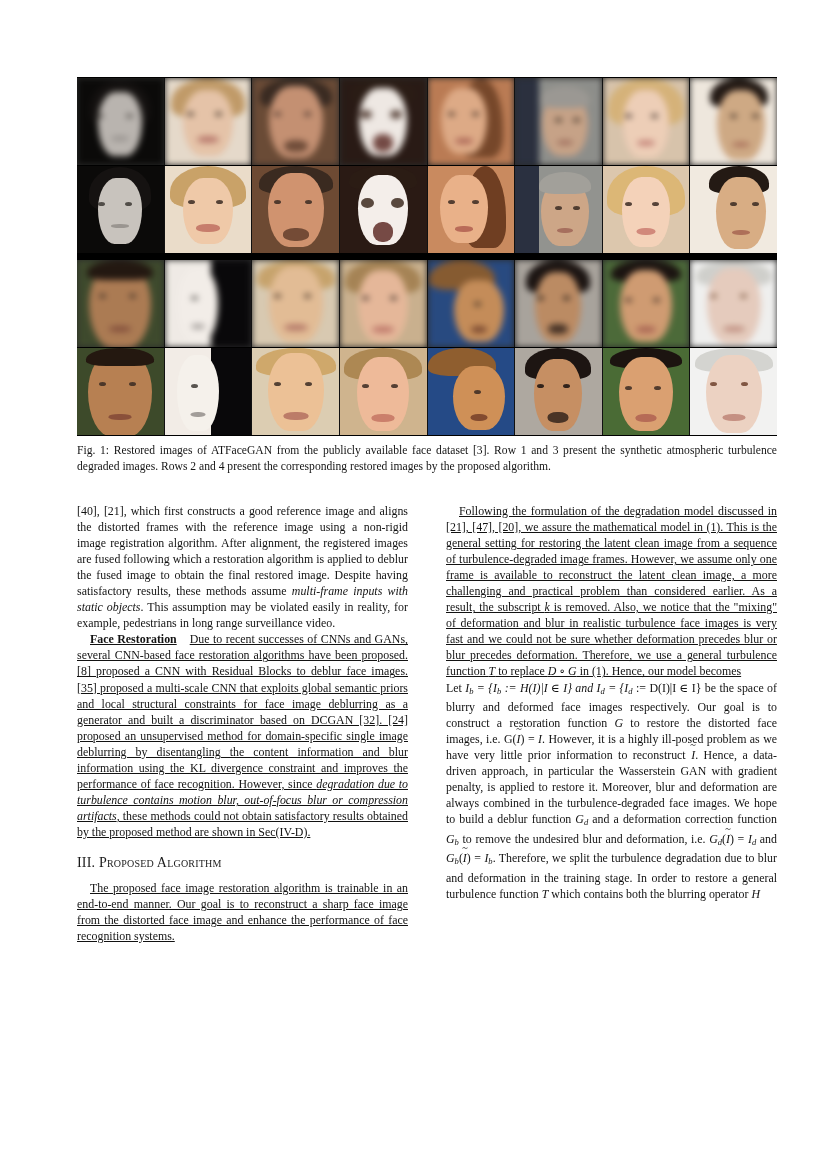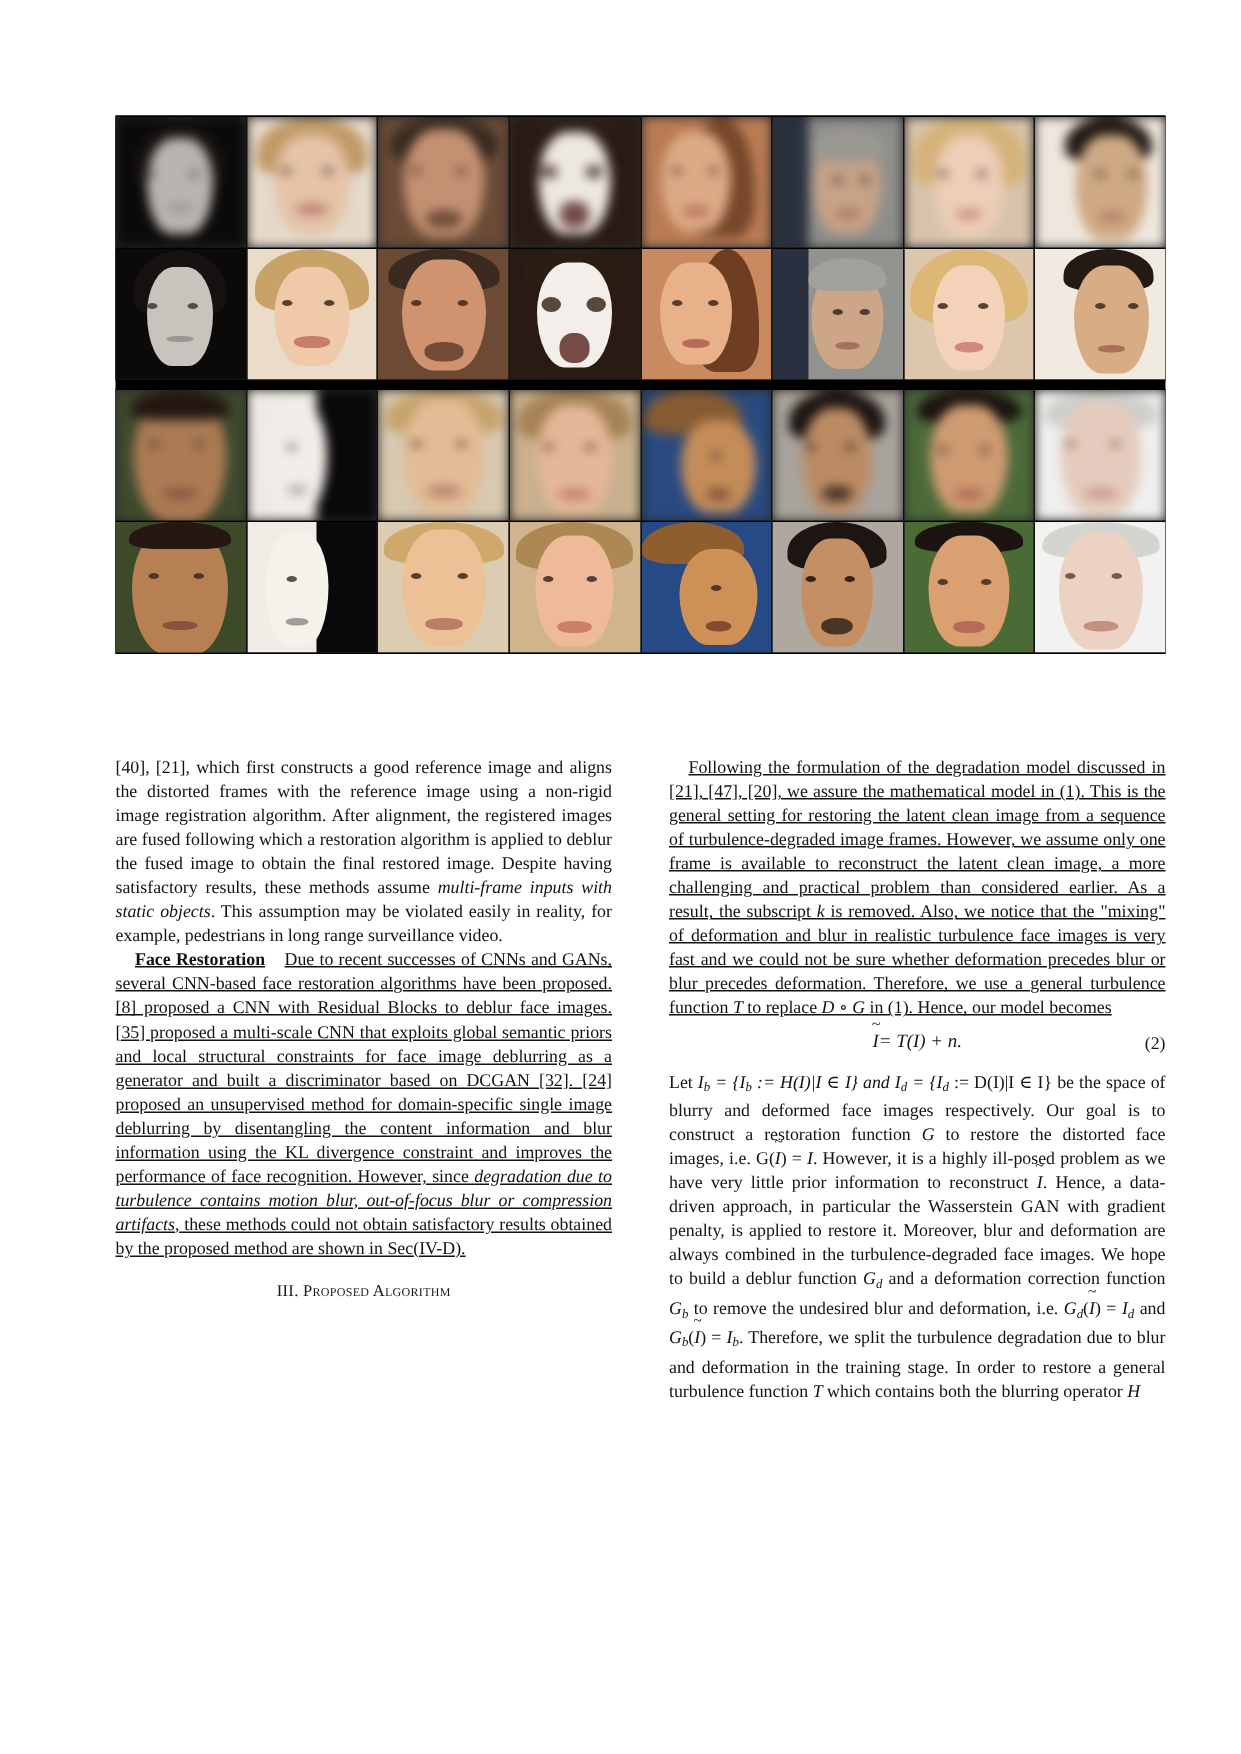--- a/index.html
+++ b/index.html
@@ -137,22 +137,22 @@
   }
   .col p.indent { text-indent: 13px; text-decoration: underline; }
   .col p.noindent { text-indent: 0; }
 
   .run-in { font-weight: bold; }
   .run-in-gap { display: inline-block; width: 13px; }
   .it { font-style: italic; }
 
   .section-head {
     margin: 15px 0 9px 0;
-    text-align: center;
-    font-size: 11px;
+    text-align: left;
+    font-size: 14px;
     font-variant: small-caps;
     letter-spacing: .2px;
   }
   .subsection-head {
     margin: 0 0 2px 0;
     font-size: 11.9px;
     font-style: italic;
     font-weight: normal;
     text-align: left;
   }
@@ -575,42 +575,40 @@
               <div class="mouth" style="top:66px;width:23px;height:7px;background:#bb7f72"></div>
             </div>
           </div>
 
         </div>
       </div>
 
     </div>
   </div>
 
+  <div class="figure-caption">Fig. 1: Restored images of ATFaceGAN from the publicly available face dataset [3]. Row 1 and 3 present the synthetic atmospheric turbulence degraded images. Rows 2 and 4 present the corresponding restored images by the proposed algorithm.</div>
 
   <div class="columns">
 
     <div class="col col-left">
 
       <p class="noindent"><span>[40], [21], which first constructs a good reference image and aligns the distorted frames with the reference image using a non-rigid image registration algorithm. After alignment, the registered images are fused following which a restoration algorithm is applied to deblur the fused image to obtain the final restored image. Despite having satisfactory results, these methods assume </span><span class="it">multi-frame inputs with static objects</span><span>. This assumption may be violated easily in reality, for example, pedestrians in long range surveillance video.</span></p>
 
       <p class="indent"><span class="run-in">Face Restoration</span><span class="run-in-gap"></span><span>Due to recent successes of CNNs and GANs, several CNN-based face restoration algorithms have been proposed. [8] proposed a CNN with Residual Blocks to deblur face images. [35] proposed a multi-scale CNN that exploits global semantic priors and local structural constraints for face image deblurring as a generator and built a discriminator based on DCGAN [32]. [24] proposed an unsupervised method for domain-specific single image deblurring by disentangling the content information and blur information using the KL divergence constraint and improves the performance of face recognition. However, since </span><span class="it">degradation due to turbulence contains motion blur, out-of-focus blur or compression artifacts</span><span>, these methods could not obtain satisfactory results obtained by the proposed method are shown in Sec(IV-D).</span></p>
 
       <div class="section-head">III.  Proposed Algorithm</div>
 
+      <p class="indent">The proposed face image restoration algorithm is trainable in an end-to-end manner. Our goal is to reconstruct a sharp face image from the distorted face image and enhance the performance of face recognition systems.</p>
 
     </div>
 
     <div class="col col-right">
 
 
       <p class="indent"><span>Following the formulation of the degradation model discussed in [21], [47], [20], we assure the mathematical model in (1). This is the general setting for restoring the latent clean image from a sequence of turbulence-degraded image frames. However, we assume only one frame is available to reconstruct the latent clean image, a more challenging and practical problem than considered earlier. As a result, the subscript </span><span class="math">k</span><span> is removed. Also, we notice that the "mixing" of deformation and blur in realistic turbulence face images is very fast and we could not be sure whether deformation precedes blur or blur precedes deformation. Therefore, we use a general turbulence function </span><span class="math">T</span><span> to replace </span><span class="math">D ∘ G</span><span> in (1). Hence, our model becomes</span></p>
 
-      <div class="equation-row">
-        <div class="equation-body"><span class="tilde-wrap">I</span><span class="math">= T(I) + n.</span></div>
-        <div class="equation-number">(2)</div>
-      </div>
 
       <p class="noindent"><span>Let </span><span class="cal">I</span><span class="sub">b</span><span class="math"> = {I</span><span class="sub">b</span><span class="math"> := H(I)|I ∈ I} and I</span><span class="sub">d</span><span class="math"> = {I</span><span class="sub">d</span><span> := D(I)|I ∈ I} be the space of blurry and deformed face images respectively. Our goal is to construct a restoration function </span><span class="math">G</span><span> to restore the distorted face images, i.e. </span><span class="math"><span class="mathrm">G(</span><span class="tilde-wrap">I</span><span class="mathrm">) = </span><span>I</span></span><span>. However, it is a highly ill-posed problem as we have very little prior information to reconstruct </span><span class="tilde-wrap">I</span><span>. Hence, a data-driven approach, in particular the Wasserstein GAN with gradient penalty, is applied to restore it. Moreover, blur and deformation are always combined in the turbulence-degraded face images. We hope to build a deblur function </span><span class="math">G</span><span class="sub">d</span><span> and a deformation correction function </span><span class="math">G</span><span class="sub">b</span><span> to remove the undesired blur and deformation, i.e. </span><span class="math"><span>G</span><span class="sub">d</span><span class="mathrm">(</span><span class="tilde-wrap">I</span><span class="mathrm">) = </span><span>I</span><span class="sub">d</span></span><span> and </span><span class="math"><span>G</span><span class="sub">b</span><span class="mathrm">(</span><span class="tilde-wrap">I</span><span class="mathrm">) = </span><span>I</span><span class="sub">b</span></span><span>. Therefore, we split the turbulence degradation due to blur and deformation in the training stage. In order to restore a general turbulence function </span><span class="math">T</span><span> which contains both the blurring operator </span><span class="math">H</span></p>
 
     </div>
   </div>
 
 </div>
 
 </body></html>

